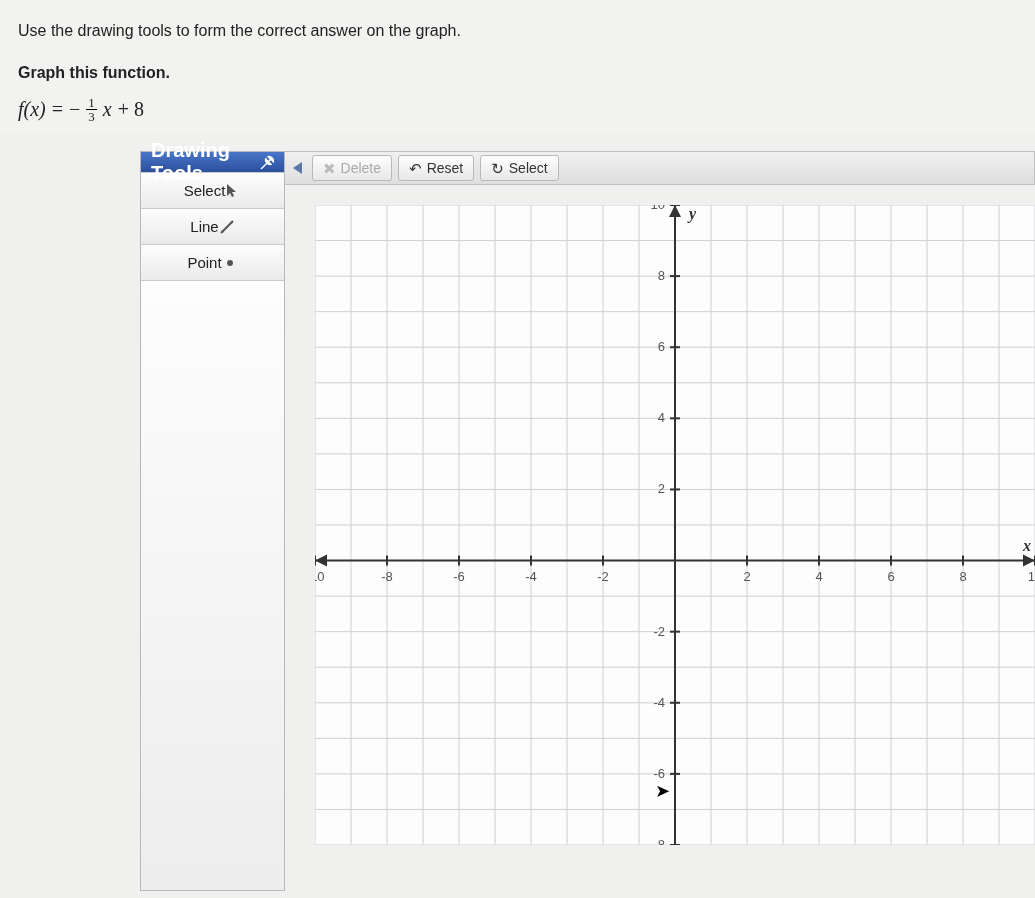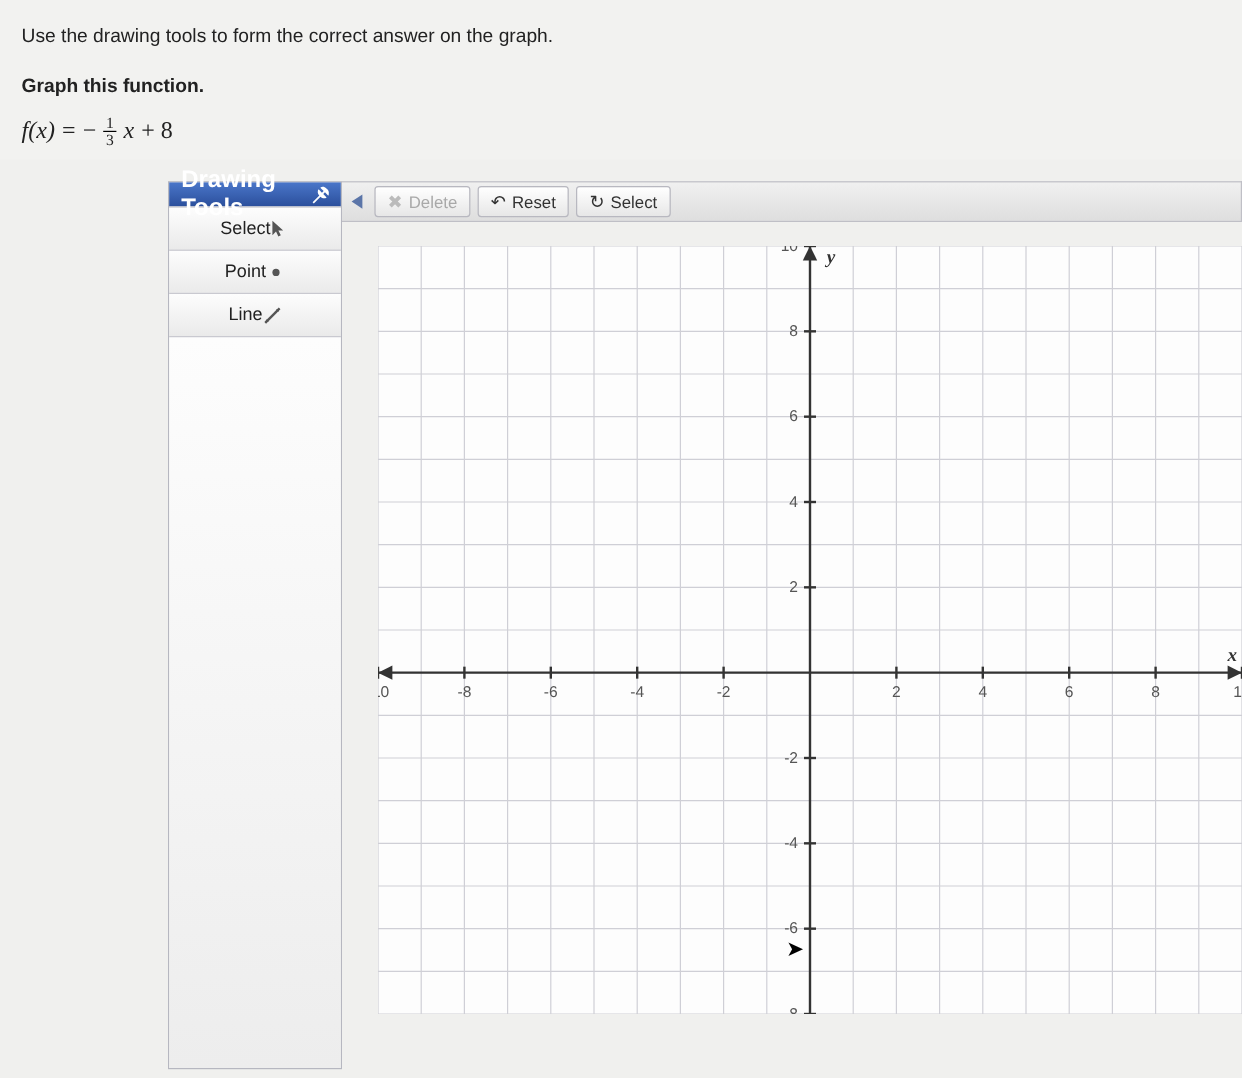--- a/index.html
+++ b/index.html
@@ -144,34 +144,34 @@
     </div>
     <div class="sidebar-item">
       <span>Select</span>
       <span class="icon-sm">
         <svg viewBox="0 0 16 16">
             <path fill="#555" d="M2 1l0 12 3-3 2 4 2-1-2-4 4 0z"></path>
           </svg>
       </span>
     </div>
     <div class="sidebar-item">
-      <span>Point</span>
-      <span class="icon-sm">
-        <svg viewBox="0 0 16 16">
-            <circle cx="8" cy="8" r="3" fill="#555"></circle>
-          </svg>
-      </span>
-    </div>
-    <div class="sidebar-item">
       <span>Line</span>
       <span class="icon-sm">
         <svg viewBox="0 0 16 16">
             <line x1="2" y1="14" x2="14" y2="2" stroke="#555" stroke-width="2"></line>
             <polygon points="14,2 11,3 13,5" fill="#555"></polygon>
             <polygon points="2,14 5,13 3,11" fill="#555"></polygon>
+          </svg>
+      </span>
+    </div>
+    <div class="sidebar-item">
+      <span>Point</span>
+      <span class="icon-sm">
+        <svg viewBox="0 0 16 16">
+            <circle cx="8" cy="8" r="3" fill="#555"></circle>
           </svg>
       </span>
     </div>
     <div class="sidebar-blank"></div>
   </div>
 
   <div class="right-area">
     <div class="top-bar">
       <div class="triangle-left"></div>
       <button class="tb-btn disabled">

